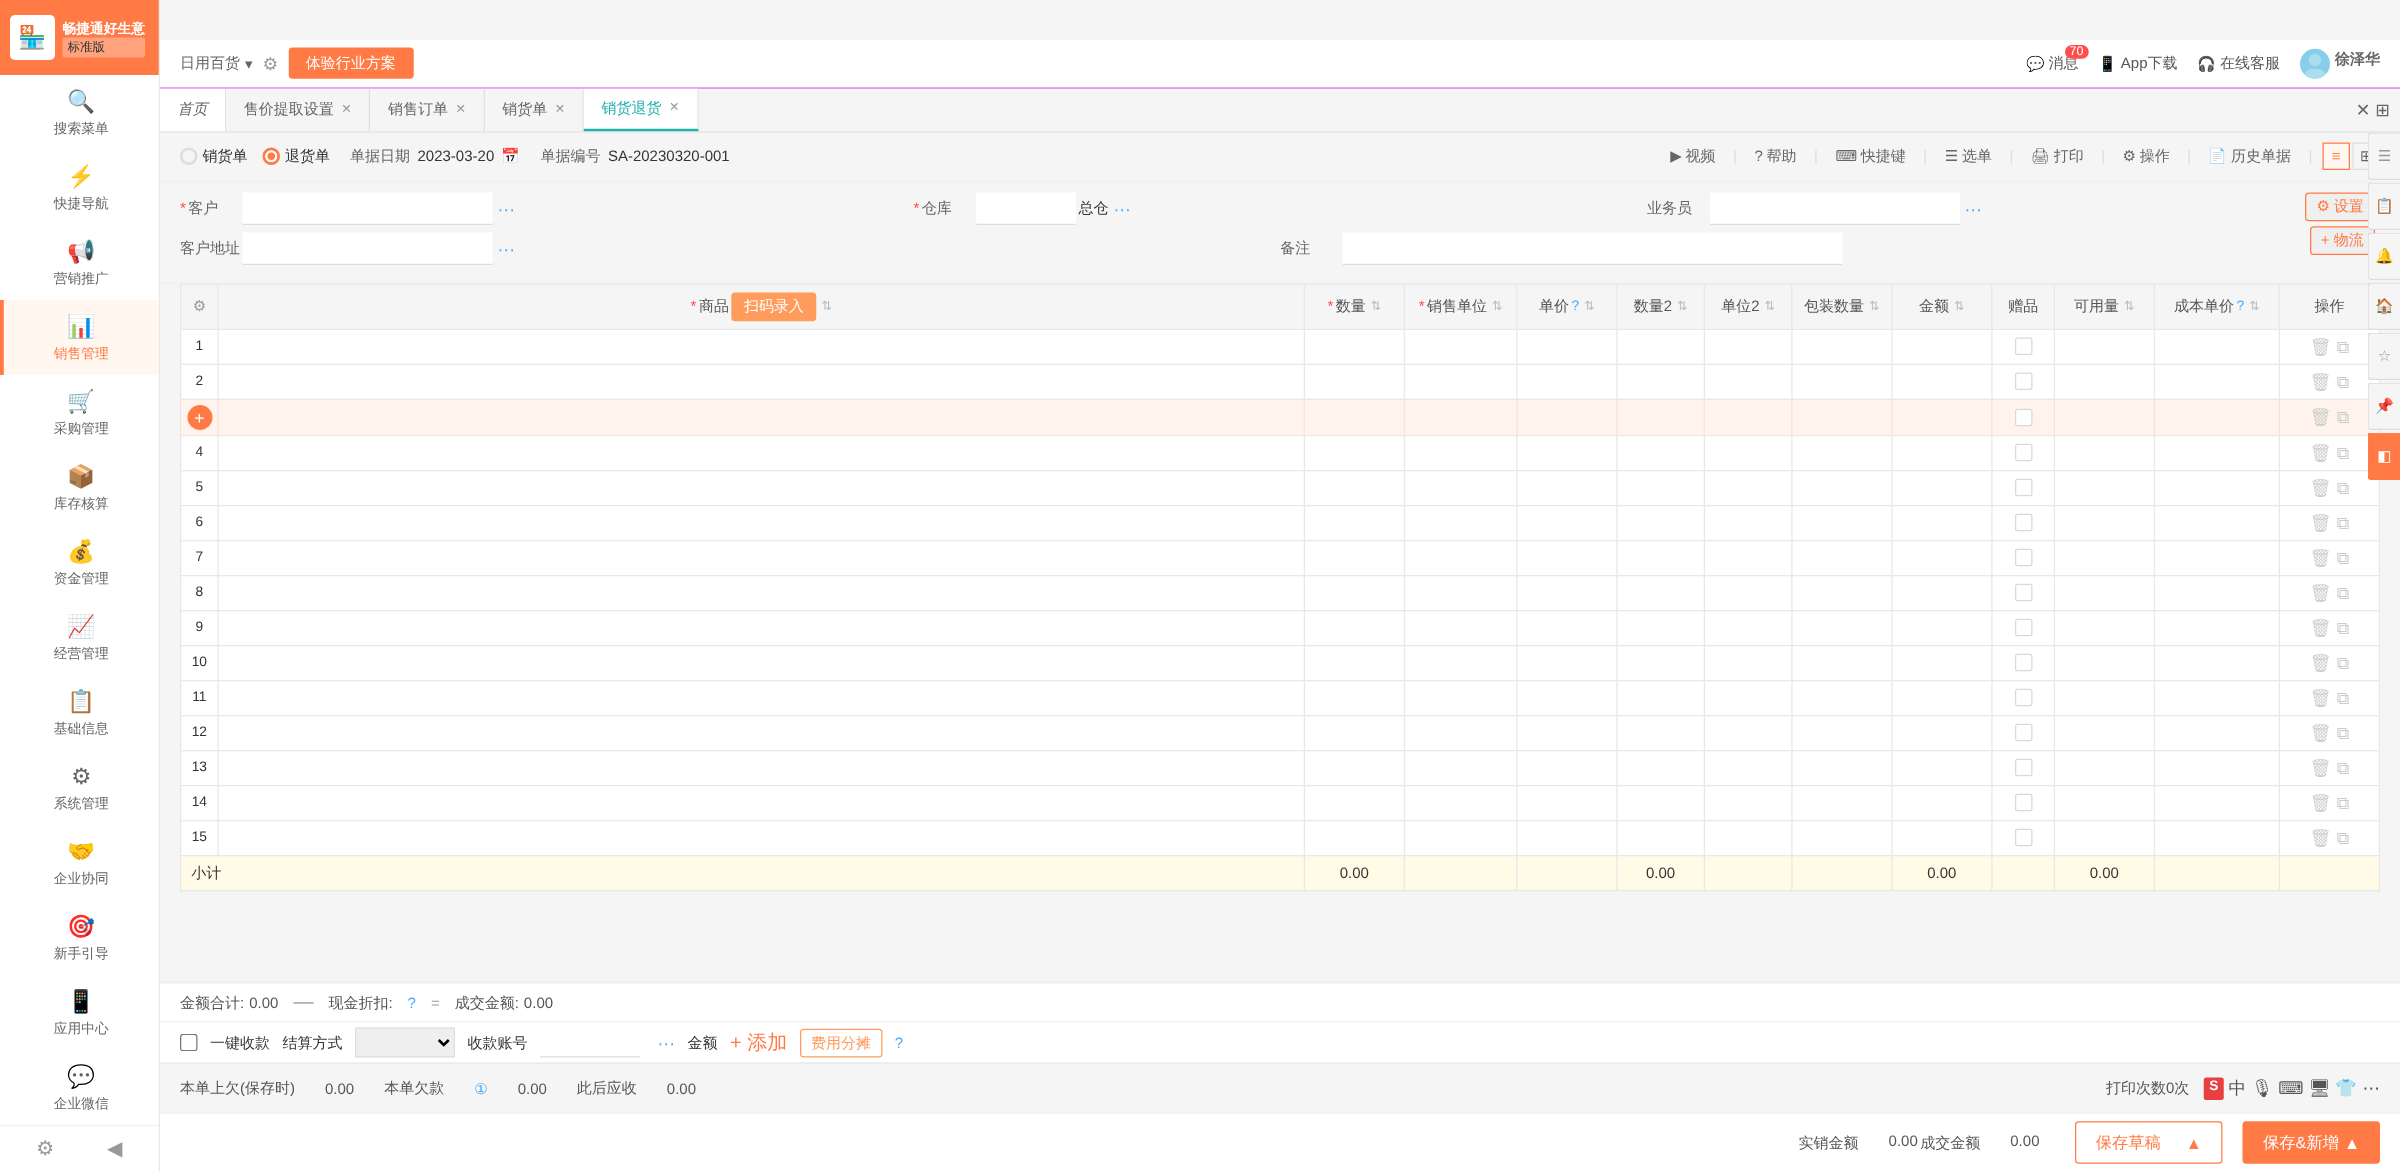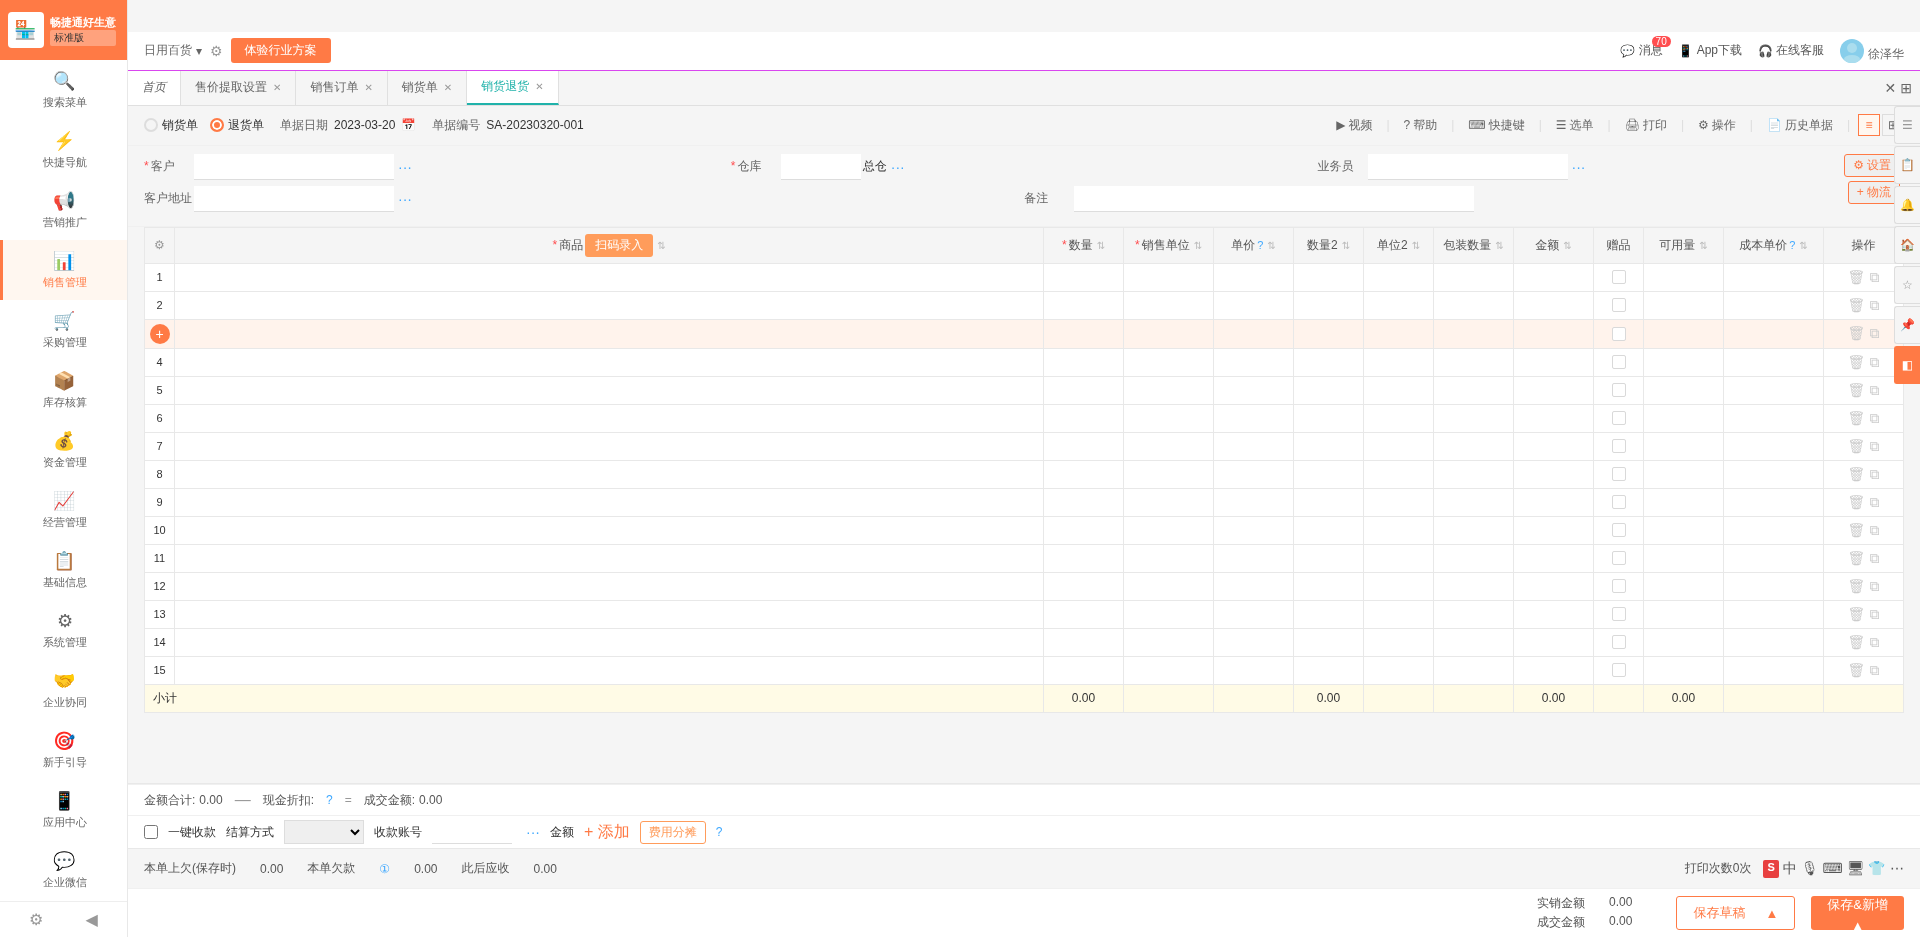--- a/index.html
+++ b/index.html
@@ -22,21 +22,21 @@
     
     .sidebar-bottom { padding: 8px; display: flex; justify-content: space-around; border-top: 1px solid #eee; }
     .sidebar-bottom-btn { color: #999; cursor: pointer; font-size: 16px; }
     
     
     .main { flex: 1; display: flex; flex-direction: column; overflow: hidden; }
     .header-breadcrumb { display: flex; align-items: center; gap: 4px; font-size: 12px; color: #666; }
     .header-right { margin-left: auto; display: flex; align-items: center; gap: 16px; font-size: 12px; color: #666; }
     .header-msg { position: relative; cursor: pointer; }
     .msg-badge { position: absolute; top: -6px; right: -8px; background: #ff4d4f; color: #fff; font-size: 10px; border-radius: 8px; padding: 0 4px; min-width: 16px; text-align: center; }
-    .header-user { display: flex; align-items: flex-end; gap: 4px; cursor: pointer; }
+    .header-user { display: flex; align-items: flex-start; gap: 4px; cursor: pointer; font-weight: bold; }
     .user-avatar { width: 24px; height: 24px; border-radius: 50%; background: #87ceeb; display: flex; align-items: center; justify-content: center; font-size: 10px; color: #fff; }
     
     
     .tabs-bar { height: 36px; background: #f5f5f5; border-bottom: 1px solid #e0e0e0; display: flex; align-items: stretch; }
     .tab { display: flex; align-items: center; padding: 0 14px; gap: 6px; font-size: 12px; color: #666; cursor: pointer; border-right: 1px solid #e0e0e0; white-space: nowrap; background: #f5f5f5; }
     .tab.active-teal { background: #fff; color: #20b2aa; border-bottom: 2px solid #20b2aa; }
     .tab-close { font-size: 10px; color: #999; line-height: 1; }
     .tab-first { background: #fff; font-weight: 500; font-style: italic; }
     .tabs-controls { margin-left: auto; display: flex; align-items: center; padding: 0 8px; gap: 4px; }
     .tabs-control-btn { cursor: pointer; color: #666; font-size: 14px; }
@@ -100,21 +100,21 @@
     
     .payment-row { padding: 4px 16px; border-top: 1px solid #f0f0f0; display: flex; align-items: center; gap: 10px; font-size: 12px; }
     .payment-checkbox { width: 14px; height: 14px; border: 1px solid #d9d9d9; border-radius: 2px; }
     
     
     .status-bar { height: 40px; background: #f5f5f5; border-top: 1px solid #e8e8e8; display: flex; align-items: center; padding: 0 16px; gap: 24px; font-size: 12px; color: #555; }
     .status-icons { margin-left: auto; display: flex; align-items: center; gap: 4px; justify-content: space-between; }
     .summary-row { display: flex; justify-content: space-between; gap: 24px; font-size: 12px; color: #555; }
     .summary-value { font-weight: 500; }
     .btn-save-draft { height: 34px; padding: 0 16px; background: #fff; border: 1px solid #ff7a45; color: #ff7a45; border-radius: 3px; cursor: pointer; font-size: 13px; display: flex; align-items: center; gap: 20px; }
-    .btn-save-new { height: 34px; padding: 0 16px; background: #ff7a45; border: none; color: #fff; border-radius: 3px; cursor: pointer; font-size: 13px; display: flex; align-items: center; gap: 4px; flex-direction: column; }
+    .btn-save-new { height: 34px; padding: 0 16px; background: #ff7a45; border: none; color: #fff; border-radius: 3px; cursor: pointer; font-size: 13px; display: flex; align-items: center; gap: 4px; }
     
     
     .form-settings-btn { display: flex; align-items: center; gap: 3px; cursor: pointer; color: #ff7a45; border: 1px solid #ff7a45; border-radius: 3px; padding: 2px 8px; font-size: 12px; }
     .form-add-btn { display: flex; align-items: center; gap: 3px; cursor: pointer; color: #ff7a45; border: 1px solid #ff7a45; border-radius: 3px; padding: 2px 8px; font-size: 12px; }
     
     .col-sort { color: #bbb; font-size: 10px; cursor: pointer; margin-left: 2px; }
     .th-inner { display: flex; align-items: center; justify-content: center; gap: 2px; }
     
     
     .th-gear { cursor: pointer; color: #999; }
@@ -933,21 +933,21 @@
               <span style="cursor:pointer;font-size:14px;">🎙</span>
               <span style="cursor:pointer;font-size:14px;">⌨</span>
               <span style="cursor:pointer;font-size:14px;">🖥</span>
               <span style="cursor:pointer;font-size:14px;">👕</span>
               <span style="cursor:pointer;font-size:14px;">⋯</span>
             </div>
           </div>
         </div>
 
         <div style="display:flex;justify-content:flex-end;align-items:center;padding:6px 16px;gap:16px;border-top:1px solid #f0f0f0;">
-          <div style="display:flex;flex-direction:column;gap:2px;align-items:flex-end;margin-right:28px;">
+          <div style="display:flex;flex-direction:row;gap:2px;align-items:flex-end;margin-right:12px;">
             <div class="summary-row">
               <span>实销金额</span>
               <span class="summary-value">0.00</span>
             </div>
             <div class="summary-row">
               <span>成交金额</span>
               <span class="summary-value">0.00</span>
             </div>
           </div>
 

